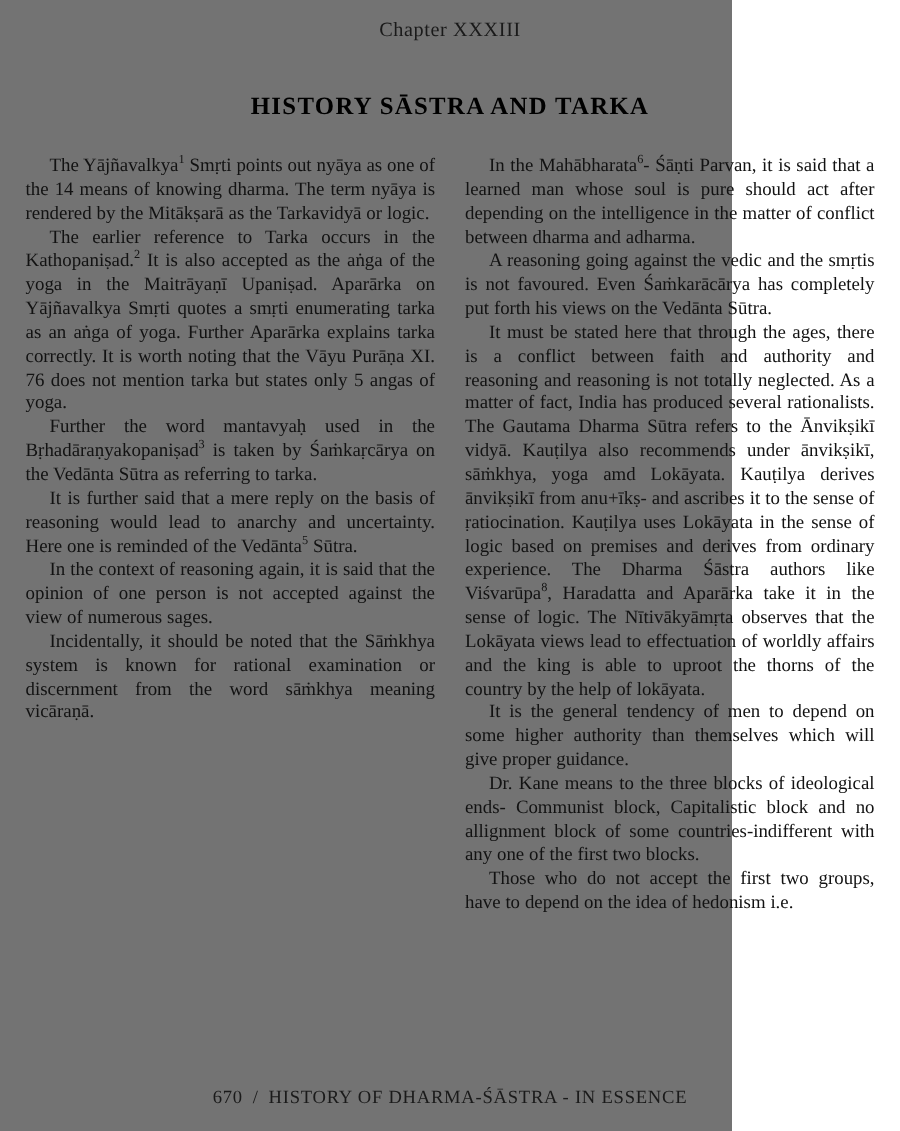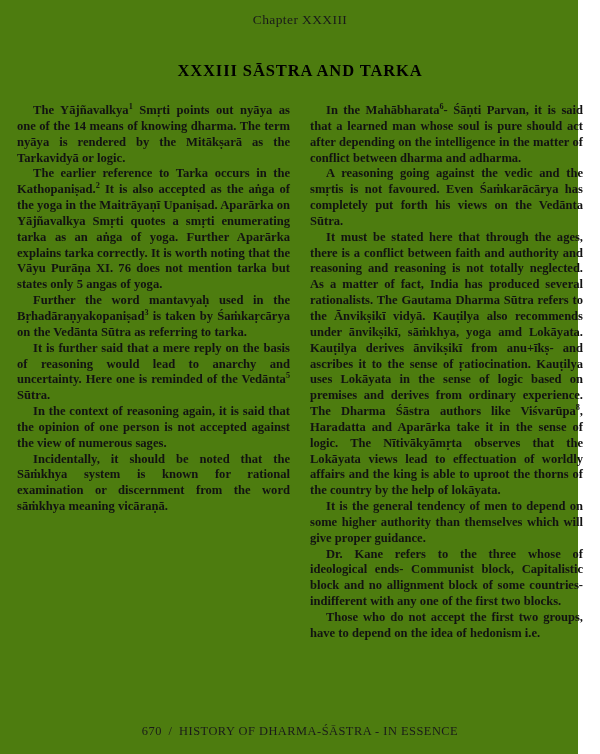--- a/index.html
+++ b/index.html
@@ -12,23 +12,23 @@
     width: 600px;
     height: 754px;
     font-family: "Liberation Serif", "DejaVu Serif", serif;
     color: #141414;
     position: relative;
     overflow: hidden;
   }
   .page {
     position: absolute;
     inset: 0;
-    width: 578px;
+    width: 488px;
     height: 754px;
-    background: #4d7c0f;
+    background: #737373;
   }
 
   
   .chapter-head {
     position: absolute;
     top: 12px;
     left: 0;
     width: 600px;
     text-align: center;
     font-size: 13.5px;
@@ -51,21 +51,20 @@
 
   
   .body-area {
     position: absolute;
     top: 103px;
     left: 17px;
     width: 566px;
     height: 600px;
     display: flex;
     gap: 20px;
-    font-weight: bold;
   }
   .col {
     width: 273px;
     flex: 0 0 273px;
   }
   .col p {
     margin: 0;
     font-size: 12.6px;
     line-height: 15.85px;
     text-align: justify;
@@ -98,37 +97,37 @@
   }
   .footer .sep { padding: 0 3px; }
 </style>
 </head>
 <body>
 
 <div class="page">
 
   <div class="chapter-head">Chapter XXXIII</div>
 
-  <h1 class="page-title">XXXIII SĀSTRA AND TARKA</h1>
+  <h1 class="page-title">HISTORY SĀSTRA AND TARKA</h1>
 
   <div class="body-area">
     <div class="col col-left">
         <p>The Yājñavalkya<sup>1</sup> Smṛti points out nyāya as one of the 14 means of knowing dharma. The term nyāya is rendered by the Mitākṣarā as the Tarkavidyā or logic.</p>
         <p>The earlier reference to Tarka occurs in the Kathopaniṣad.<sup>2</sup> It is also accepted as the aṅga of the yoga in the Maitrāyaṇī Upaniṣad. Aparārka on Yājñavalkya Smṛti quotes a smṛti enumerating tarka as an aṅga of yoga. Further Aparārka explains tarka correctly. It is worth noting that the Vāyu Purāṇa XI. 76 does not mention tarka but states only 5 angas of yoga.</p>
         <p>Further the word mantavyaḥ used in the Bṛhadāraṇyakopaniṣad<sup>3</sup> is taken by Śaṁkaṛcārya on the Vedānta Sūtra as referring to tarka.</p>
         <p>It is further said that a mere reply on the basis of reasoning would lead to anarchy and uncertainty. Here one is reminded of the Vedānta<sup>5</sup> Sūtra.</p>
         <p>In the context of reasoning again, it is said that the opinion of one person is not accepted against the view of numerous sages.</p>
         <p>Incidentally, it should be noted that the Sāṁkhya system is known for rational examination or discernment from the word sāṁkhya meaning vicāraṇā.</p>
       </div>
     <div class="col col-right">
         <p>In the Mahābharata<sup>6</sup>- Śāṇti Parvan, it is said that a learned man whose soul is pure should act after depending on the intelligence in the matter of conflict between dharma and adharma.</p>
         <p>A reasoning going against the vedic and the smṛtis is not favoured. Even Śaṁkarācārya has completely put forth his views on the Vedānta Sūtra.</p>
         <p>It must be stated here that through the ages, there is a conflict between faith and authority and reasoning and reasoning is not totally neglected. As a matter of fact, India has produced several rationalists. The Gautama Dharma Sūtra refers to the Ānvikṣikī vidyā. Kauṭilya also recommends under ānvikṣikī, sāṁkhya, yoga amd Lokāyata. Kauṭilya derives ānvikṣikī from anu+īkṣ- and ascribes it to the sense of ṛatiocination. Kauṭilya uses Lokāyata in the sense of logic based on premises and derives from ordinary experience. The Dharma Śāstra authors like Viśvarūpa<sup>8</sup>, Haradatta and Aparārka take it in the sense of logic. The Nītivākyāmṛta observes that the Lokāyata views lead to effectuation of worldly affairs and the king is able to uproot the thorns of the country by the help of lokāyata.</p>
         <p>It is the general tendency of men to depend on some higher authority than themselves which will give proper guidance.</p>
-        <p>Dr. Kane refers to the three whose of ideological ends- Communist block, Capitalistic block and no allignment block of some countries-indifferent with any one of the first two blocks.</p>
+        <p>Dr. Kane means to the three blocks of ideological ends- Communist block, Capitalistic block and no allignment block of some countries-indifferent with any one of the first two blocks.</p>
         <p>Those who do not accept the first two groups, have to depend on the idea of hedonism i.e.</p>
       </div>
   </div>
 
   <div class="footer">
     <span>670</span>
     <span class="sep">/</span>
     <span>HISTORY OF DHARMA-ŚĀSTRA - IN ESSENCE</span>
   </div>
 

